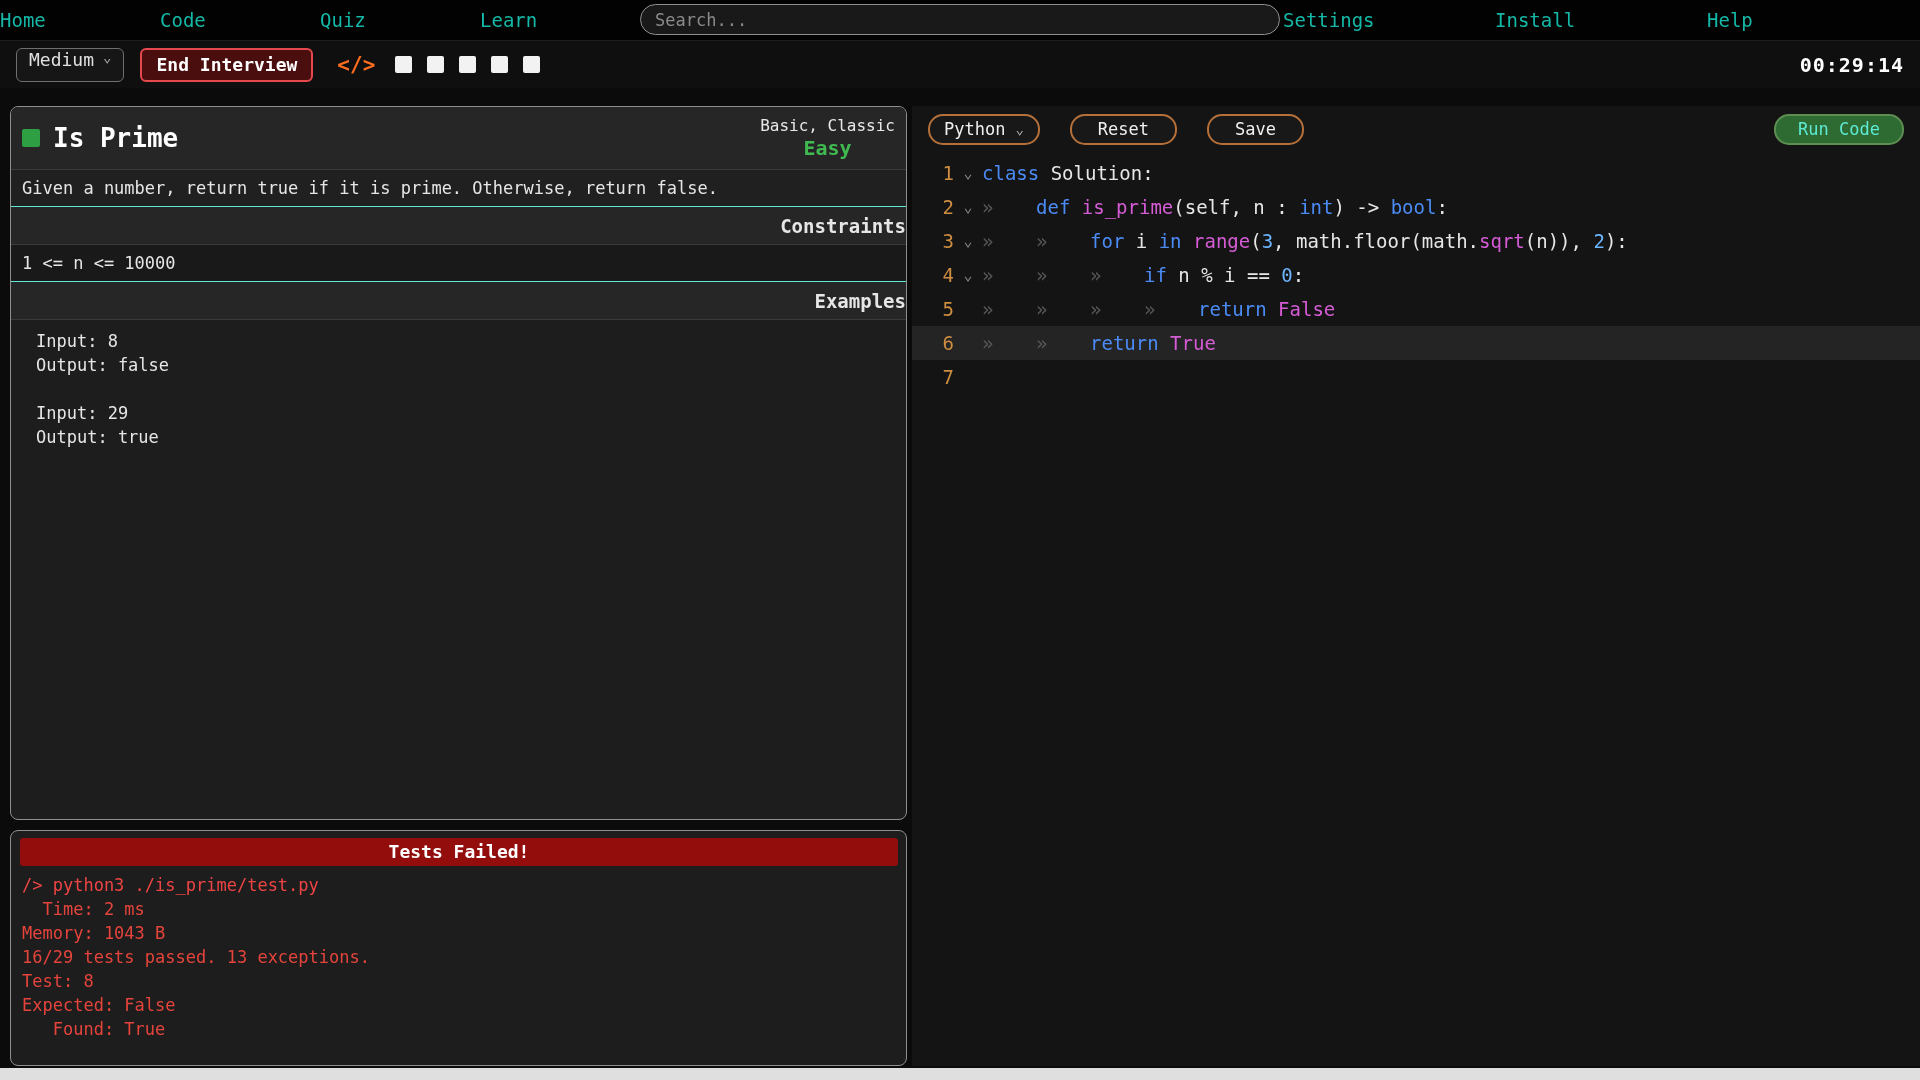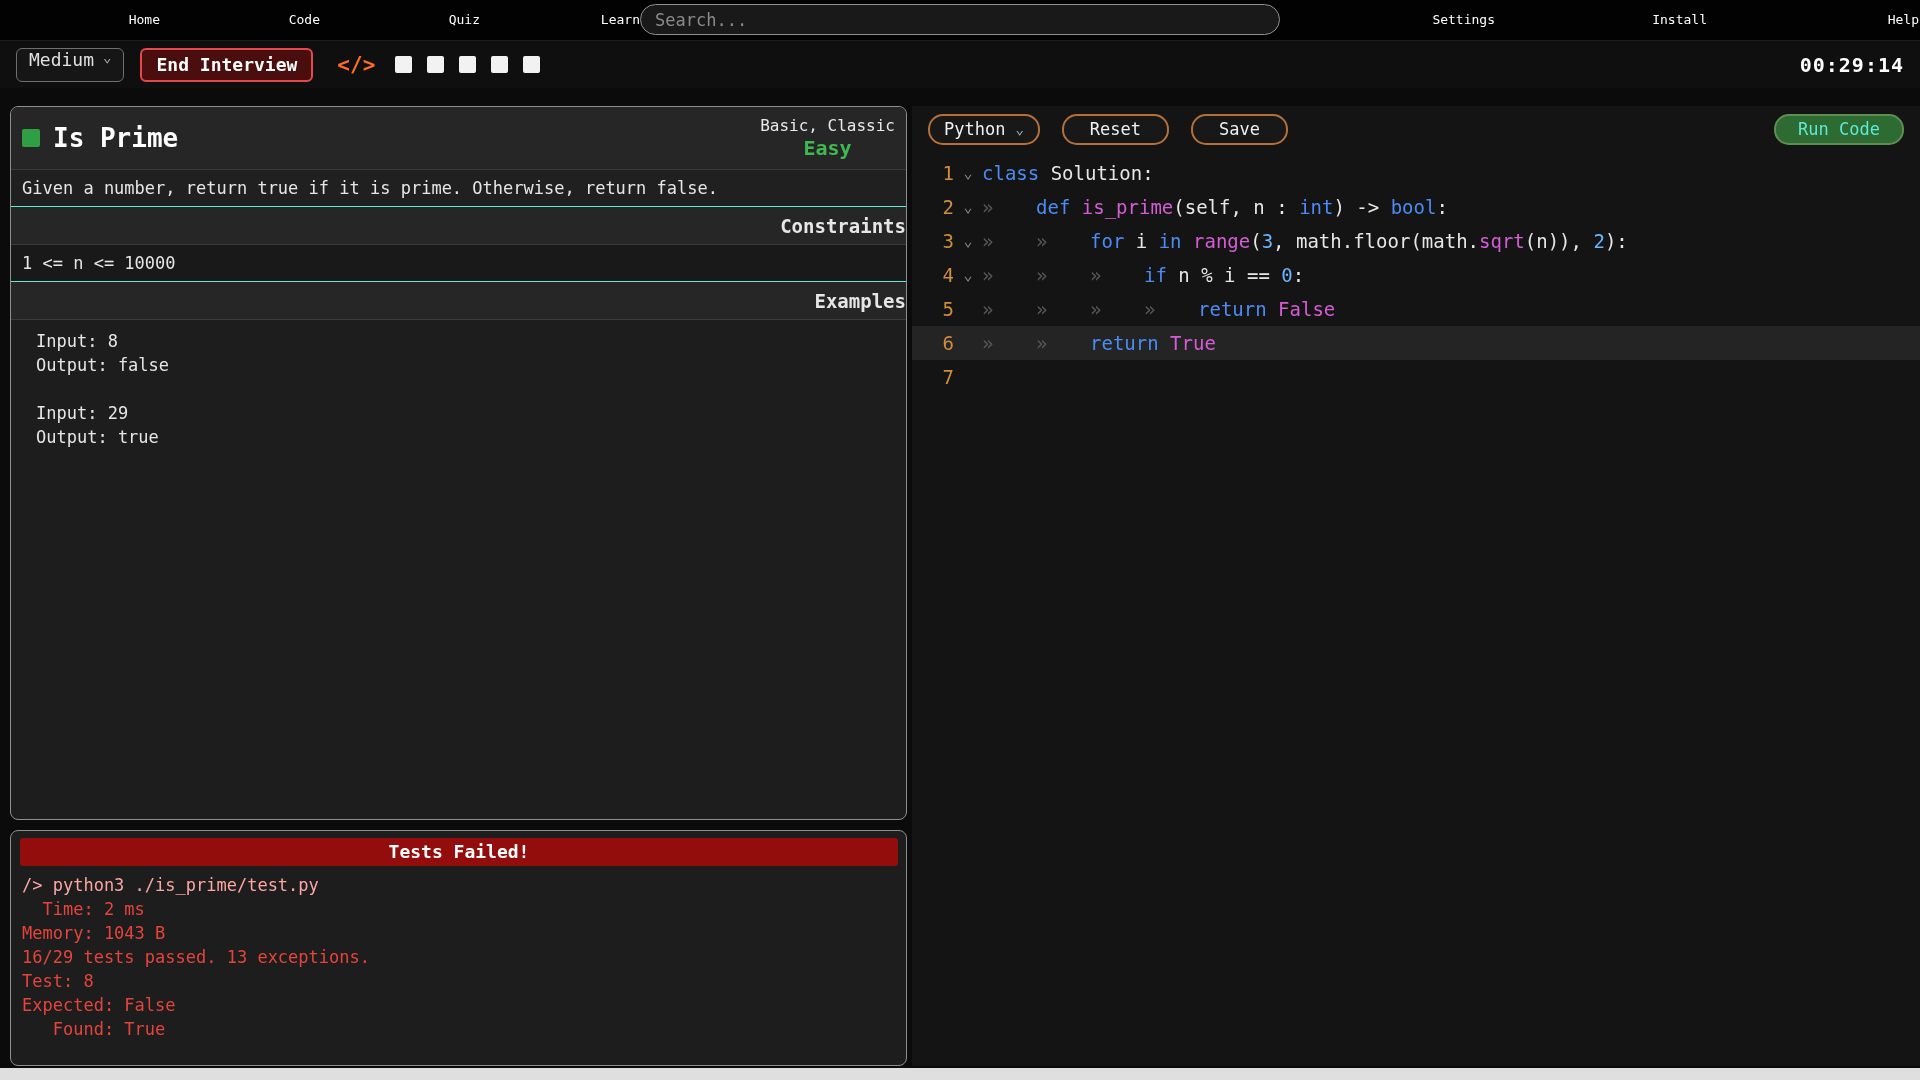--- a/index.html
+++ b/index.html
@@ -2,21 +2,21 @@
 <html style="--keyword: #4b8bf5; --function: #d65cd6; --number: #6cb6ff; --plain: #e6e6e6; --linenum: #cf8e3f; --easy-green: #3fb950; --status-green: #2ea043; --error-red: #e5443c; --banner-red: #930d0d; --run-green: #2e6b33; --button-border: #b5703a; --end-red-border: #e5484d; --end-red-bg: #4a0e0e; --accent-orange: #ff6d1f;"><head>
 <meta charset="utf-8">
 <style>
   *{margin:0;padding:0;box-sizing:border-box}
   html,body{width:1920px;height:1080px;overflow:hidden;background:#0b0b0b;
     font-family:"DejaVu Sans Mono",monospace;color:#e6e6e6}
 
   
   .topnav{position:absolute;left:0;top:0;width:1920px;height:40px;background:#020202}
   .nav-left{position:absolute;left:0;top:0;height:40px;width:640px;display:flex}
-  .nav-item{width:160px;text-align:right;line-height:40px;font-size:13px;color:#ffffff;cursor:pointer}
+  .nav-item{width:160px;text-align:left;line-height:40px;font-size:19px;color:#14b8a6;cursor:pointer}
   .nav-right{position:absolute;left:1283px;top:0;height:40px;width:637px;display:flex}
   .nav-right .nav-item{width:212px}
   .nav-search{position:absolute;left:640px;top:4px;width:640px;height:31px}
   .nav-search input{width:100%;height:100%;background:#191919;border:1px solid #909090;border-radius:16px;
     color:#cfcfcf;padding:0 14px;font:17px "DejaVu Sans Mono",monospace;outline:none}
   .nav-search input::placeholder{color:#8b8b8b}
 
   
   .toolbar{position:absolute;left:0;top:40px;width:1920px;height:48px;background:#0f0f0f;
     display:flex;align-items:center;gap:16px;padding:0 16px;border-top:1px solid #1c1c1c}
@@ -45,26 +45,26 @@
   .desc{padding:8px 11px;background:#202020;border-top:1px solid #3a3a3a;font-size:17px;white-space:pre}
   .sect-head{height:38px;line-height:38px;text-align:right;font-weight:bold;font-size:19px;
     background:#262626;border-top:1px solid #5eead4}
   .constraint{padding:8px 11px;background:#191919;border-top:1px solid #3a3a3a;font-size:17px;white-space:pre}
   .examples{padding:9px 25px;font-size:17px;line-height:24px;border-top:1px solid #3a3a3a}
   .ex-line{white-space:pre;min-height:24px}
 
   .banner{margin:7px 8px 5px 9px;height:28px;line-height:28px;background:var(--banner-red);color:#ffffff;
     font-weight:bold;font-size:18px;text-align:center;border-radius:3px}
   .console{padding:2px 11px;font-size:17px;line-height:24px}
-  .cmd-line{color:#fca5a5;white-space:pre}
+  .cmd-line{color:#ef4444;white-space:pre}
   .err-line{color:var(--error-red);white-space:pre}
 
   
   .editor{position:absolute;left:912px;top:106px;width:1008px;height:960px;background:#141414}
-  .ed-toolbar{display:flex;align-items:center;gap:22px;padding:8px 16px;height:46px}
+  .ed-toolbar{display:flex;align-items:center;gap:30px;padding:8px 16px;height:46px}
   .ed-select{display:flex;align-items:center;gap:10px;height:31px;padding:0 14px;background:#181818;
     border:2px solid var(--button-border);border-radius:15px;font-size:17px;color:#f0f0f0;cursor:pointer}
   .ed-btn{height:31px;padding:0 26px;background:#181818;border:2px solid var(--button-border);
     border-radius:15px;color:#f0f0f0;font:17px "DejaVu Sans Mono",monospace;cursor:pointer}
   .run-btn{margin-left:auto;height:31px;padding:0 22px;background:var(--run-green);border:2px solid #5d8f52;
     border-radius:15px;color:#5eead4;font:17px "DejaVu Sans Mono",monospace;cursor:pointer}
 
   .code{padding-top:4px}
   .code-row{display:flex;height:34px;line-height:34px;font-size:19px}
   .code-row.hl{background:#242424}

